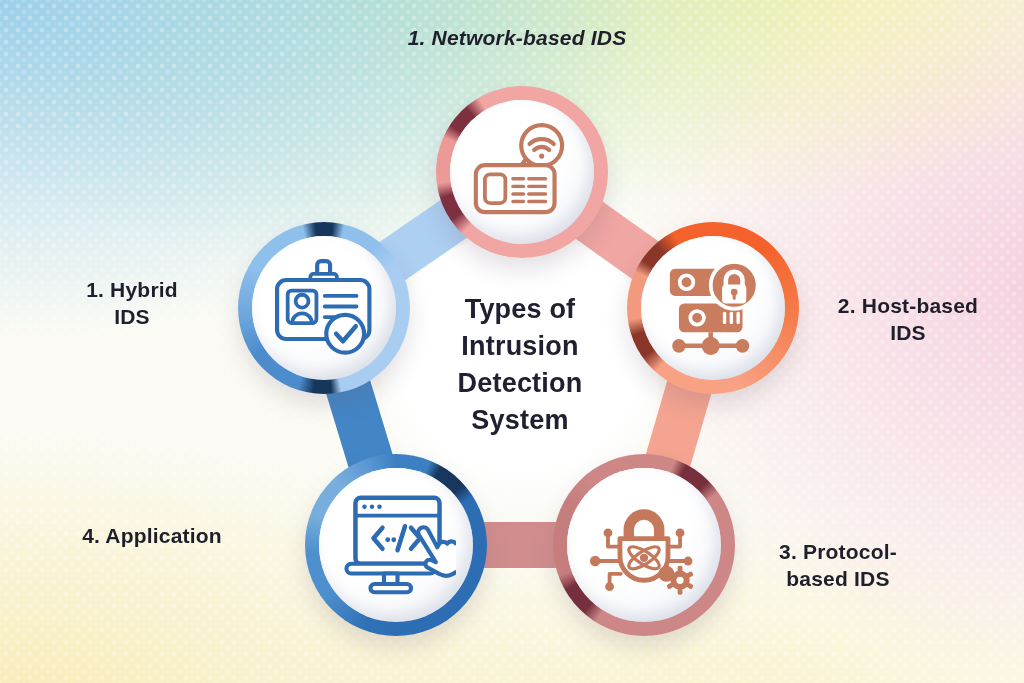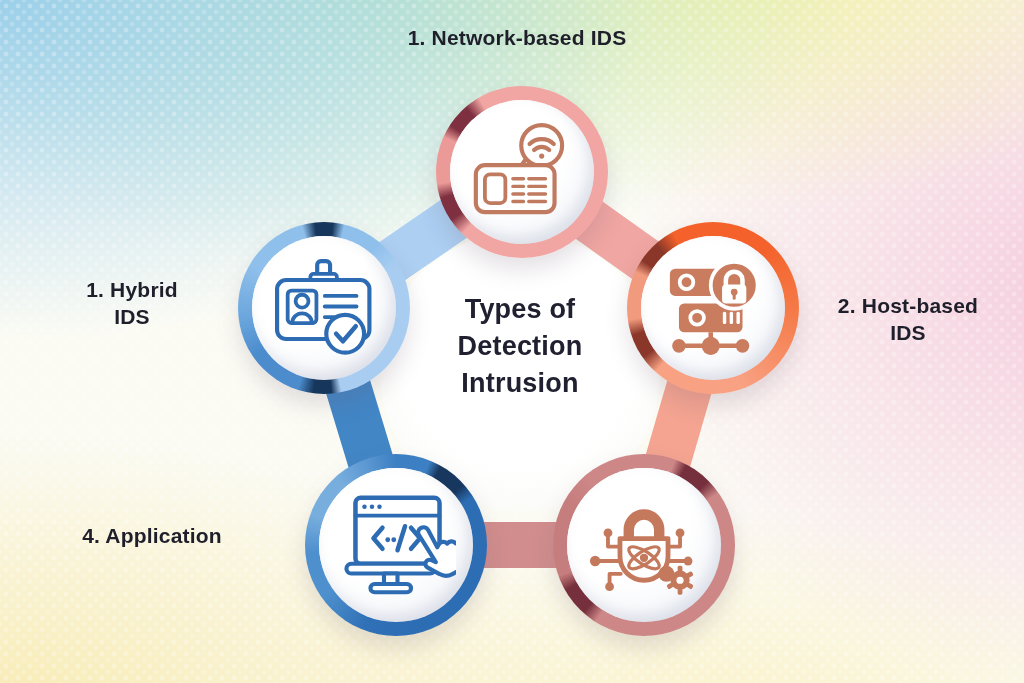--- a/index.html
+++ b/index.html
@@ -50,21 +50,21 @@
   .r1 { background:conic-gradient(from 0deg, #f1a6a3 0deg 224deg, #7e3040 236deg 252deg, #eb9a97 262deg 294deg, #7e3040 303deg 319deg, #f1a6a3 330deg 360deg); }
   .r2 { background:conic-gradient(from 0deg, #f4612a 0deg 40deg, #f57c4a 95deg, #f8a183 160deg 222deg, #8a372a 235deg 251deg, #f19a7d 262deg 295deg, #8a372a 304deg 318deg, #f4612a 332deg 360deg); }
   .r3 { background:conic-gradient(from 0deg, #cd8787 0deg 20deg, #76303d 28deg 45deg, #cd8787 55deg 212deg, #76303d 222deg 240deg, #c67d7d 250deg 300deg, #cd8787 320deg 360deg); }
   .r4 { background:conic-gradient(from 0deg, #3c80c3 0deg 22deg, #17375e 30deg 48deg, #2d6db4 58deg 170deg, #2f70b6 200deg, #4e8fcd 235deg 265deg, #78aede 290deg 318deg, #5b97d2 340deg, #3c80c3 360deg); }
   .r5 { background:conic-gradient(from 0deg, #16365c 0deg 6deg, #8fc0ec 14deg 40deg, #a9cdf1 60deg 168deg, #16365c 175deg 187deg, #4c8ccd 198deg 235deg, #6aa5dc 262deg, #8fbfeb 300deg 345deg, #16365c 354deg 360deg); }
   .label {
     position:absolute; z-index:4; font-weight:bold; color:#1f1f2b;
     font-size:21px; line-height:27px; text-align:center; letter-spacing:.2px;
   }
   .label span { display:block; }
-  .lb1 { left:317px; top:24px;  width:400px; }
+  .lb1 { left:317px; top:24px;  width:400px;font-style:italic; }
   .lb2 { left:808px; top:292px; width:200px; }
   .lb3 { left:738px; top:538px; width:200px; }
   .lb4 { left:32px;  top:522px; width:240px; }
   .lb5 { left:52px;  top:276px; width:160px; }
   .center-title {
     position:absolute; z-index:4; left:400px; top:291px; width:240px;
     text-align:center; font-size:27px; line-height:37px; font-weight:bold;
     color:#202030; letter-spacing:.2px;
   }
   .center-title span { display:block; }
@@ -206,31 +206,36 @@
         <path d="M76,68 H118" stroke-width="5"></path>
         <path d="M76,82 H104" stroke-width="5"></path>
         <circle cx="103" cy="104" r="25" fill="#ffffff"></circle>
         <path d="M91,104 l9,10 l17,-20" stroke-width="6"></path>
       </g>
     </svg>
   </div>
 
   <div class="center-title">
     <span>Types of</span>
+    <span>Intrusion</span>
     <span>Detection</span>
-    <span>Intrusion</span>
+    <span>System</span>
   </div>
 
   <div class="label lb1">
     <span>1. Network-based IDS</span>
   </div>
   <div class="label lb2">
     <span>2. Host-based</span>
     <span>IDS</span>
   </div>
+  <div class="label lb3">
+    <span>3. Protocol-</span>
+    <span>based IDS</span>
+  </div>
   <div class="label lb4">
     <span>4. Application</span>
   </div>
   <div class="label lb5">
     <span>1. Hybrid</span>
     <span>IDS</span>
   </div>
 </div>
 
 </body></html>

